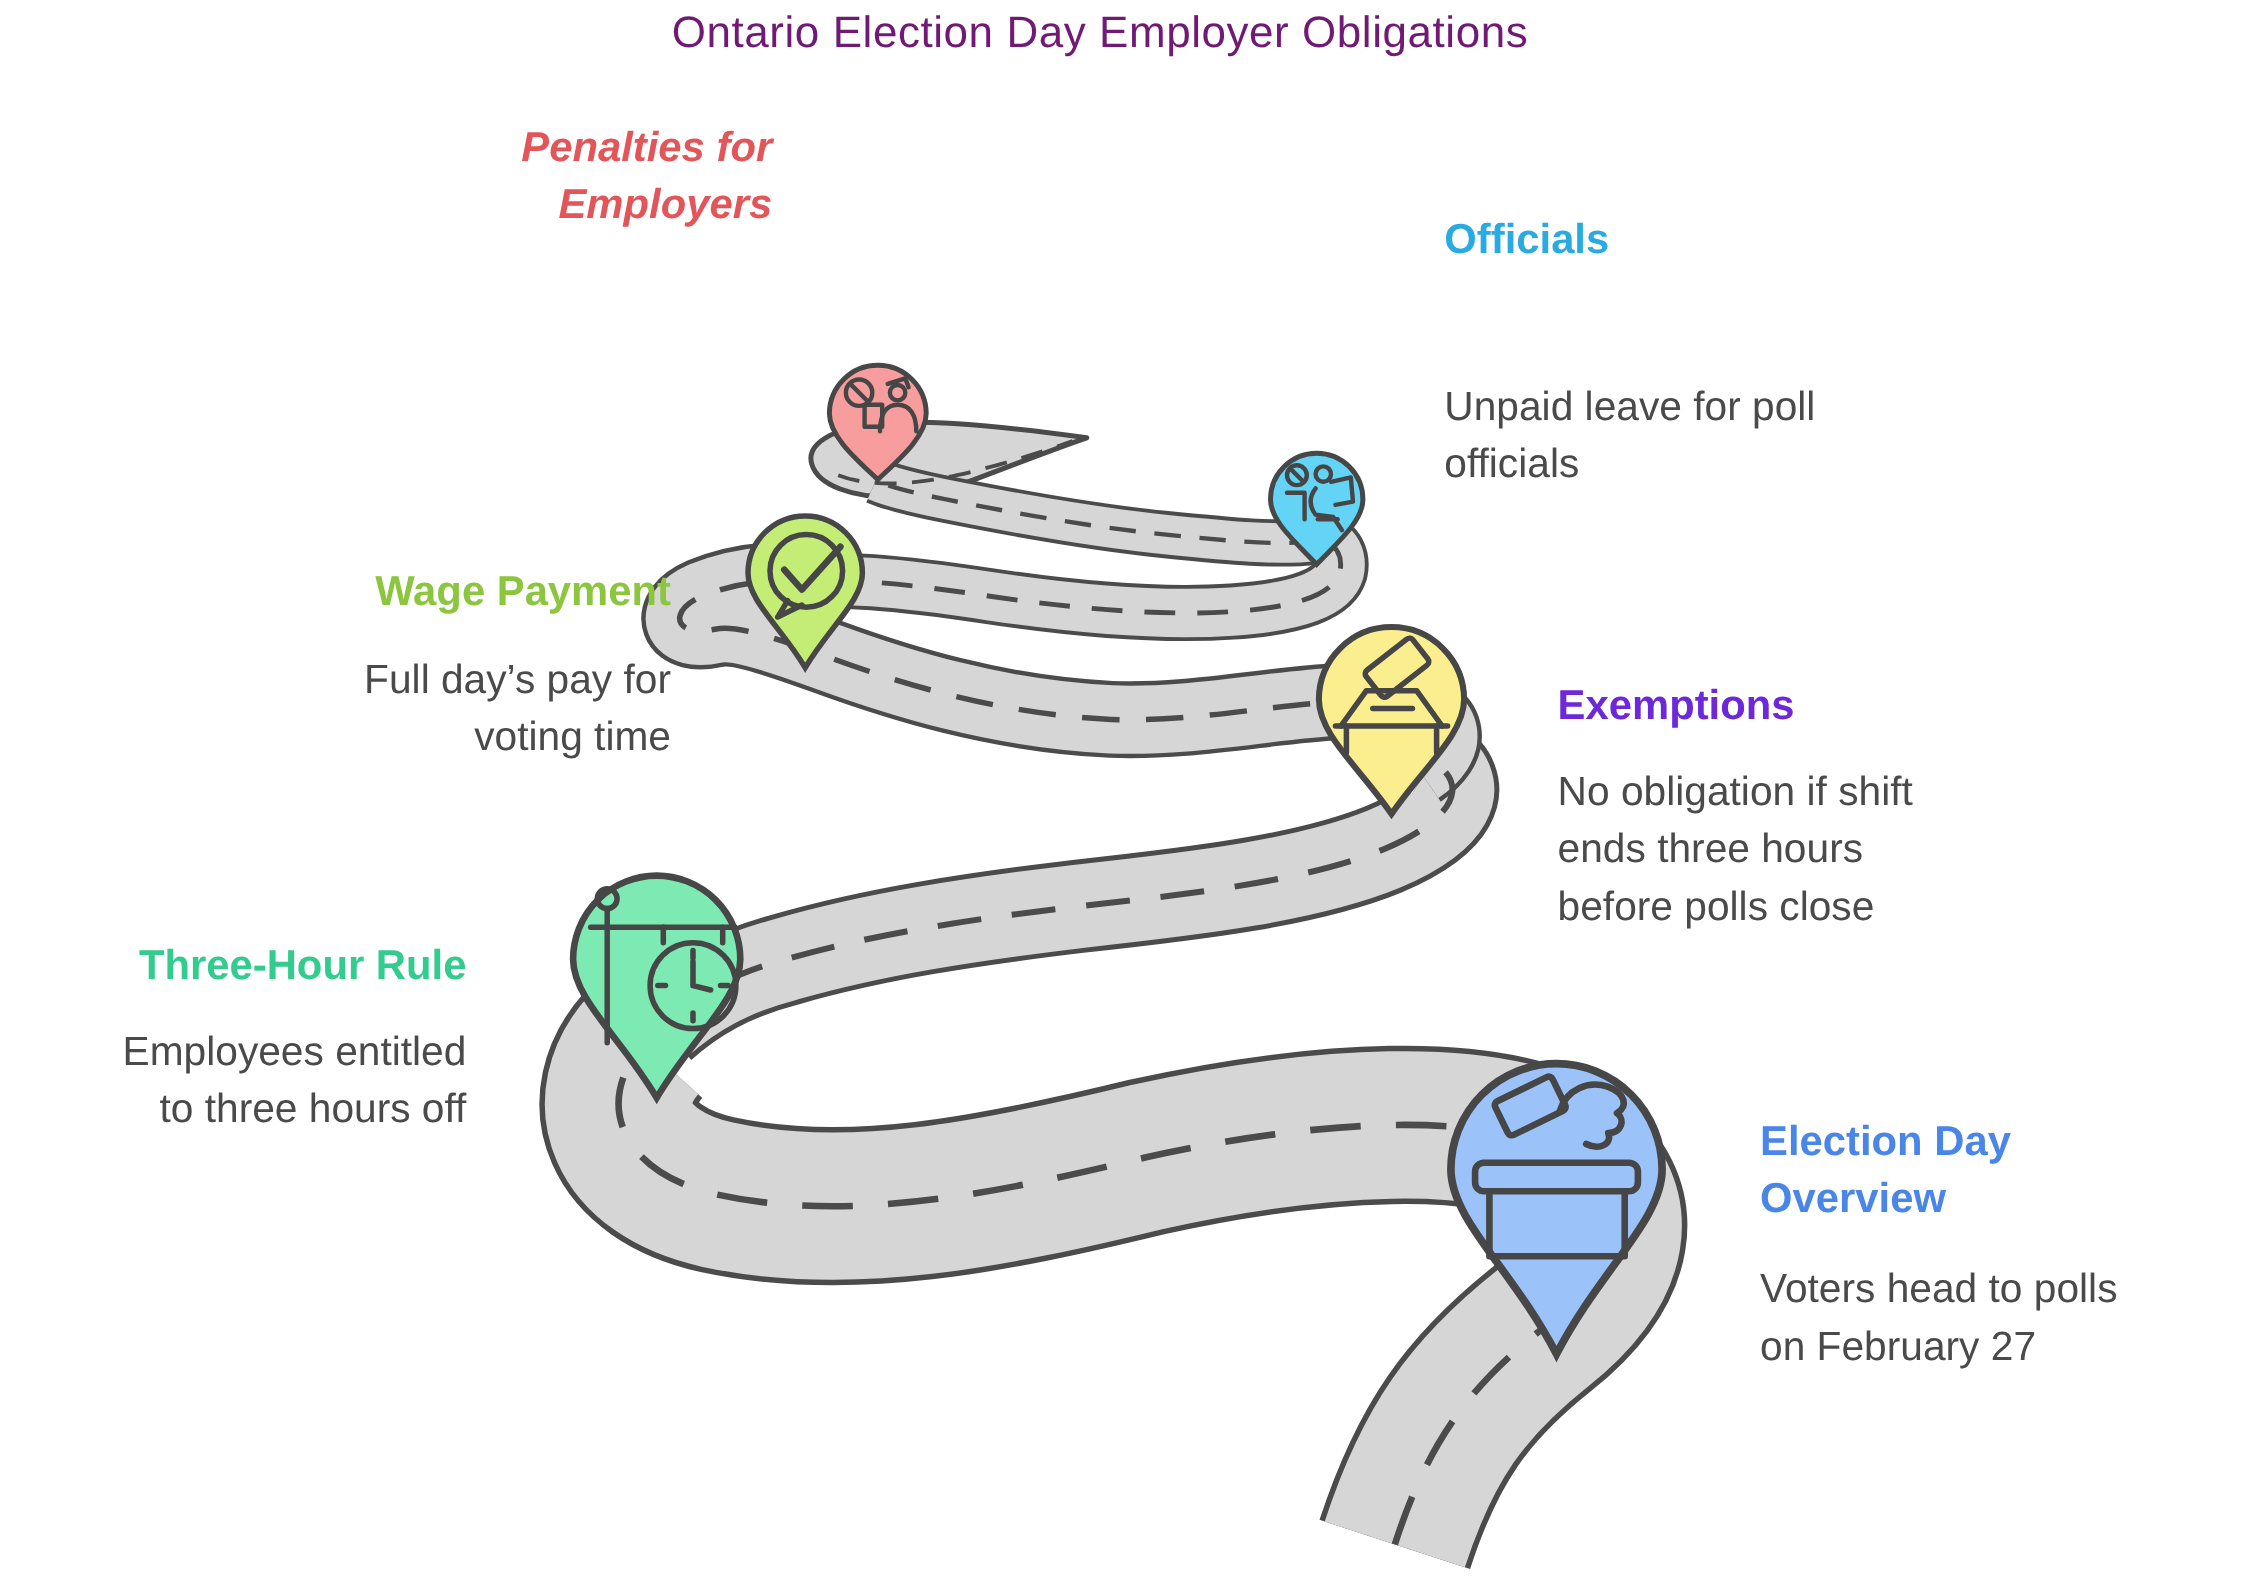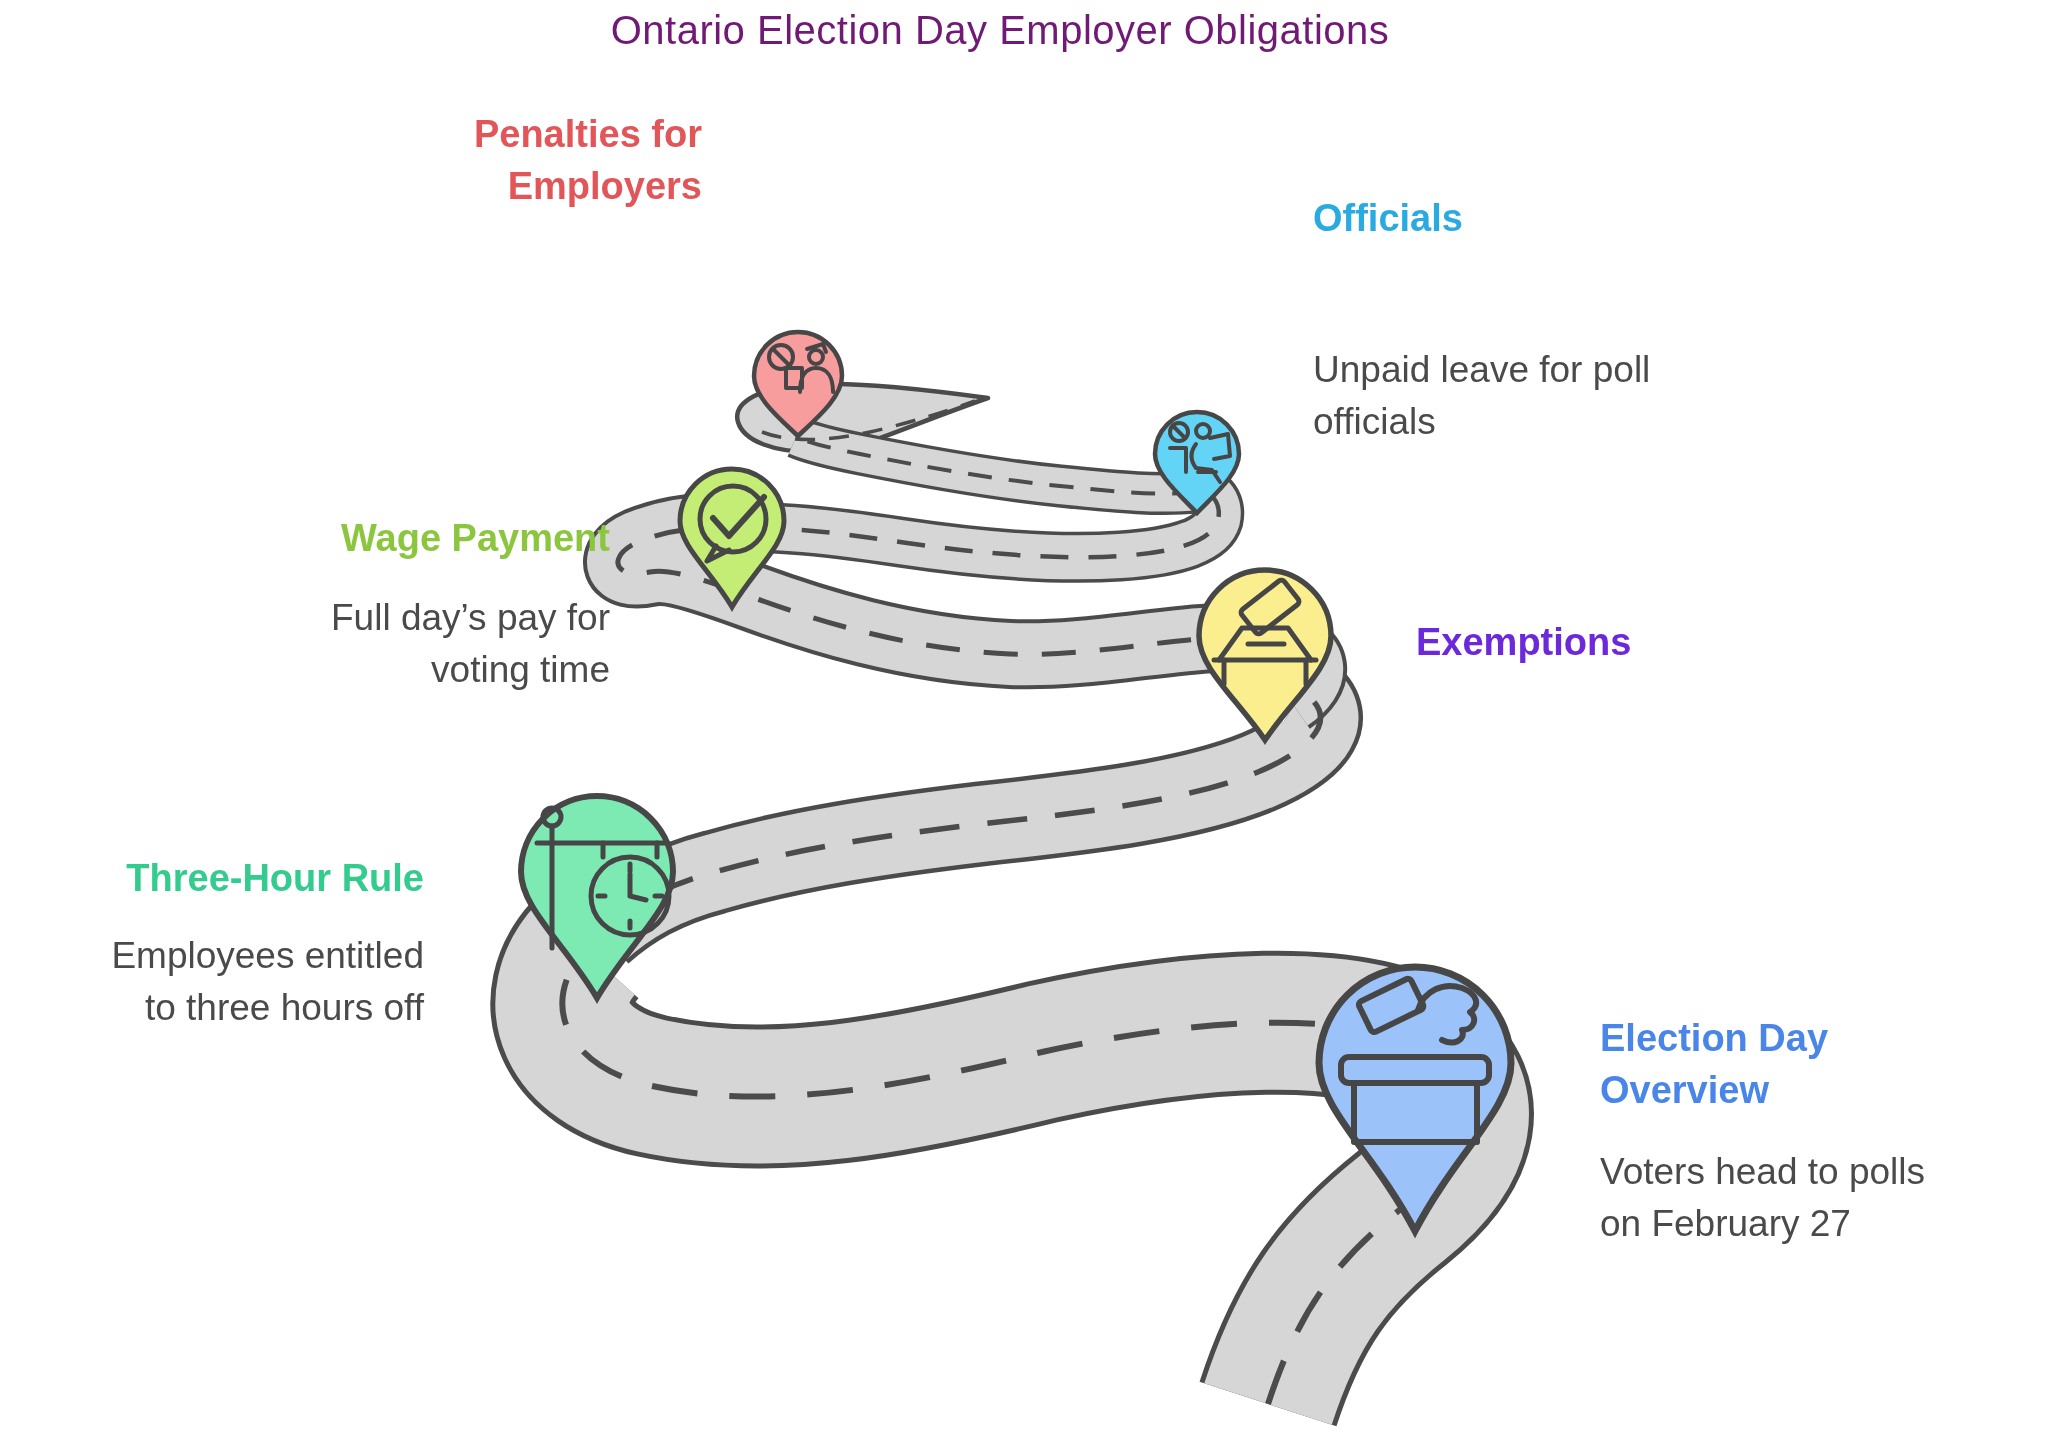--- a/index.html
+++ b/index.html
@@ -124,21 +124,21 @@
         <path d="M 807 349 L 823 344 L 826 352"></path>
         <circle cx="816" cy="357" r="7"></circle>
         <path d="M 800 392 C 800 376 806 368 816 368 C 827 368 833 377 833 392"></path>
         <path d="M 786 368 L 802 368 L 802 388 L 786 388 Z"></path>
       </g>
     </g>
   </svg>
 
   <div class="page-title" style="color: #701a75;">Ontario Election Day Employer Obligations</div>
 
-  <div class="label right heading" style="right: 1346px; top: 108px; color: rgb(226, 85, 88);">
+  <div class="label right heading" style="right: 1346px; top: 108px; color: rgb(226, 85, 88); font-style: italic;">
     <div>Penalties for</div>
     <div>Employers</div>
   </div>
 
   <div class="label left heading" style="left: 1313px; top: 192px; color: rgb(41, 171, 226);">
     <div>Officials</div>
   </div>
   <div class="label left body-text" style="left: 1313px; top: 308px; color: rgb(74, 74, 74); margin-top: 36px;">
     <div>Unpaid leave for poll</div>
     <div>officials</div>
@@ -148,20 +148,25 @@
     <div>Wage Payment</div>
   </div>
   <div class="label right body-text" style="right: 1438px; top: 592px; color: rgb(74, 74, 74);">
     <div>Full day’s pay for</div>
     <div>voting time</div>
   </div>
 
   <div class="label left heading" style="left: 1416px; top: 616px; color: #6d28d9;">
     <div>Exemptions</div>
   </div>
+  <div class="label left body-text" style="left: 1416px; top: 694px; color: rgb(74, 74, 74);">
+    <div>No obligation if shift</div>
+    <div>ends three hours</div>
+    <div>before polls close</div>
+  </div>
 
   <div class="label right heading" style="right: 1624px; top: 852px; color: rgb(51, 203, 142);">
     <div>Three-Hour Rule</div>
   </div>
   <div class="label right body-text" style="right: 1624px; top: 930px; color: rgb(74, 74, 74);">
     <div>Employees entitled</div>
     <div>to three hours off</div>
   </div>
 
   <div class="label left heading" style="left: 1600px; top: 1012px; color: rgb(74, 134, 232);">

